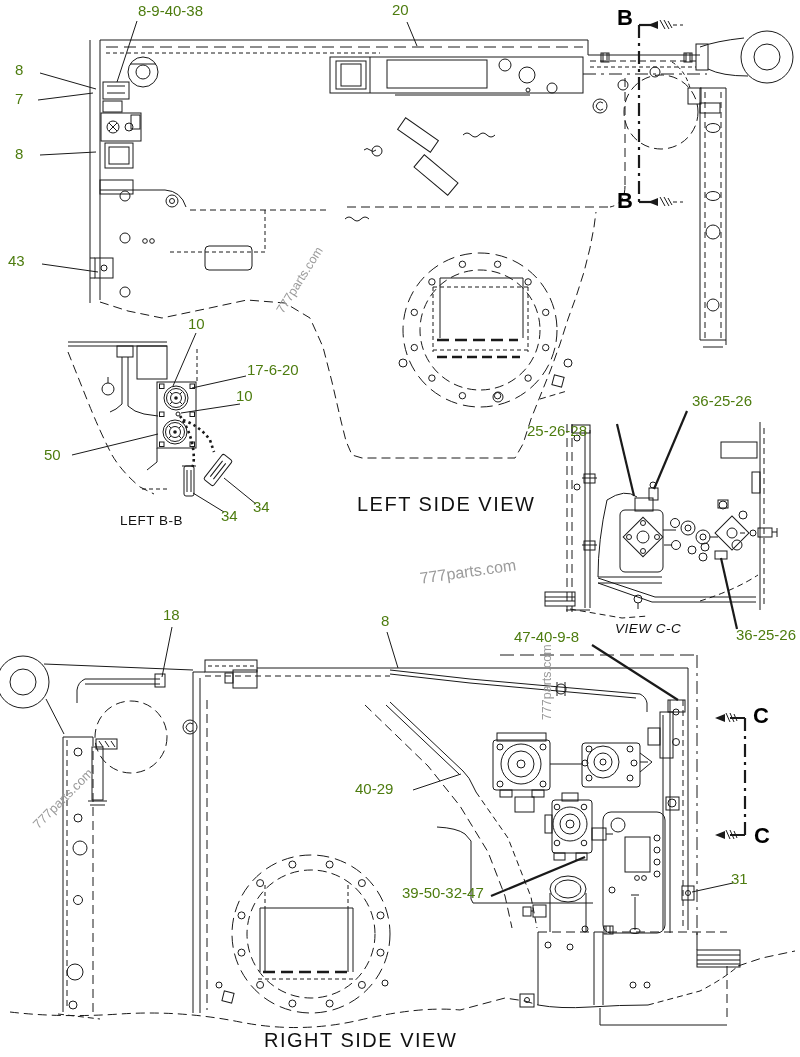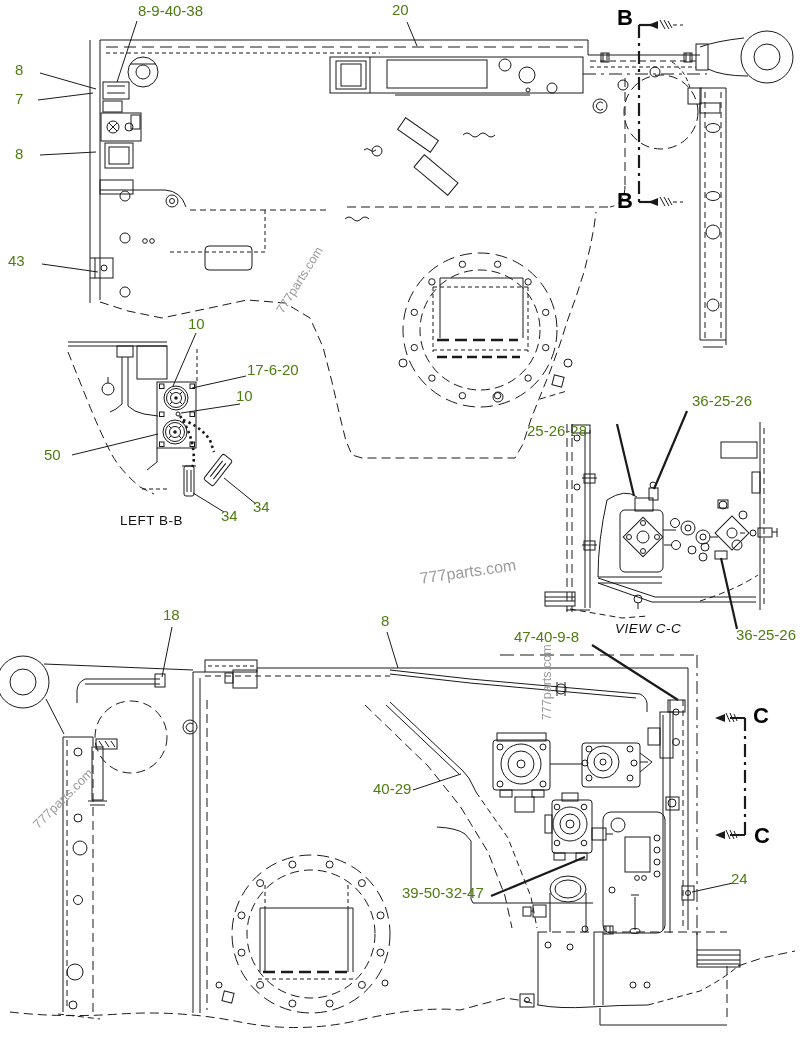--- a/index.html
+++ b/index.html
@@ -484,41 +484,43 @@
 </svg>
 
   <div class="label" style="left:138px;top:3px;">8-9-40-38</div>
   <div class="label" style="left:392px;top:2px;">20</div>
   <div class="label" style="left:15px;top:62px;">8</div>
   <div class="label" style="left:15px;top:91px;">7</div>
   <div class="label" style="left:15px;top:146px;">8</div>
   <div class="label" style="left:8px;top:253px;">43</div>
   <div class="section-letter" style="left:617px;top:7px;">B</div>
   <div class="section-letter" style="left:617px;top:190px;">B</div>
+  <div class="view-title" style="left:357px;top:494px;">LEFT SIDE VIEW</div>
 
   <div class="label" style="left:188px;top:316px;">10</div>
   <div class="label" style="left:247px;top:362px;">17-6-20</div>
   <div class="label" style="left:236px;top:388px;">10</div>
   <div class="label" style="left:44px;top:447px;">50</div>
   <div class="label" style="left:221px;top:508px;">34</div>
   <div class="label" style="left:253px;top:499px;">34</div>
   <div class="caption" style="left:120px;top:514px;">LEFT B-B</div>
 
   <div class="label" style="left:527px;top:402px;margin-top:21px;">25-26-28</div>
   <div class="label" style="left:692px;top:393px;">36-25-26</div>
   <div class="label" style="left:736px;top:627px;">36-25-26</div>
   <div class="caption" style="left:615px;top:622px;font-style:italic;">VIEW C-C</div>
 
   <div class="label" style="left:163px;top:607px;">18</div>
   <div class="label" style="left:381px;top:613px;">8</div>
   <div class="label" style="left:514px;top:629px;">47-40-9-8</div>
-  <div class="label" style="left:373px;top:781px;">40-29</div>
+  <div class="label" style="left:355px;top:781px;">40-29</div>
   <div class="label" style="left:402px;top:885px;">39-50-32-47</div>
-  <div class="label" style="left:731px;top:871px;">24</div>
+  <div class="label" style="left:731px;top:871px;">31</div>
   <div class="section-letter" style="left:753px;top:705px;">C</div>
   <div class="section-letter" style="left:754px;top:825px;">C</div>
+  <div class="view-title" style="left:264px;top:1030px;">RIGHT SIDE VIEW</div>
 
   <div class="watermark" style="left:245px;top:274px;transform:rotate(-58deg);font-size:12.5px;">777parts.com</div>
   <div class="watermark" style="left:408px;top:564px;transform:rotate(-8deg);font-size:16px;width:120px;">777parts.com</div>
   <div class="watermark" style="left:492px;top:676px;transform:rotate(-90deg);font-size:12.5px;">777parts.com</div>
   <div class="watermark" style="left:8px;top:792px;transform:rotate(-45deg);font-size:13px;">777parts.com</div>
 
 </div>
 
 </body></html>

